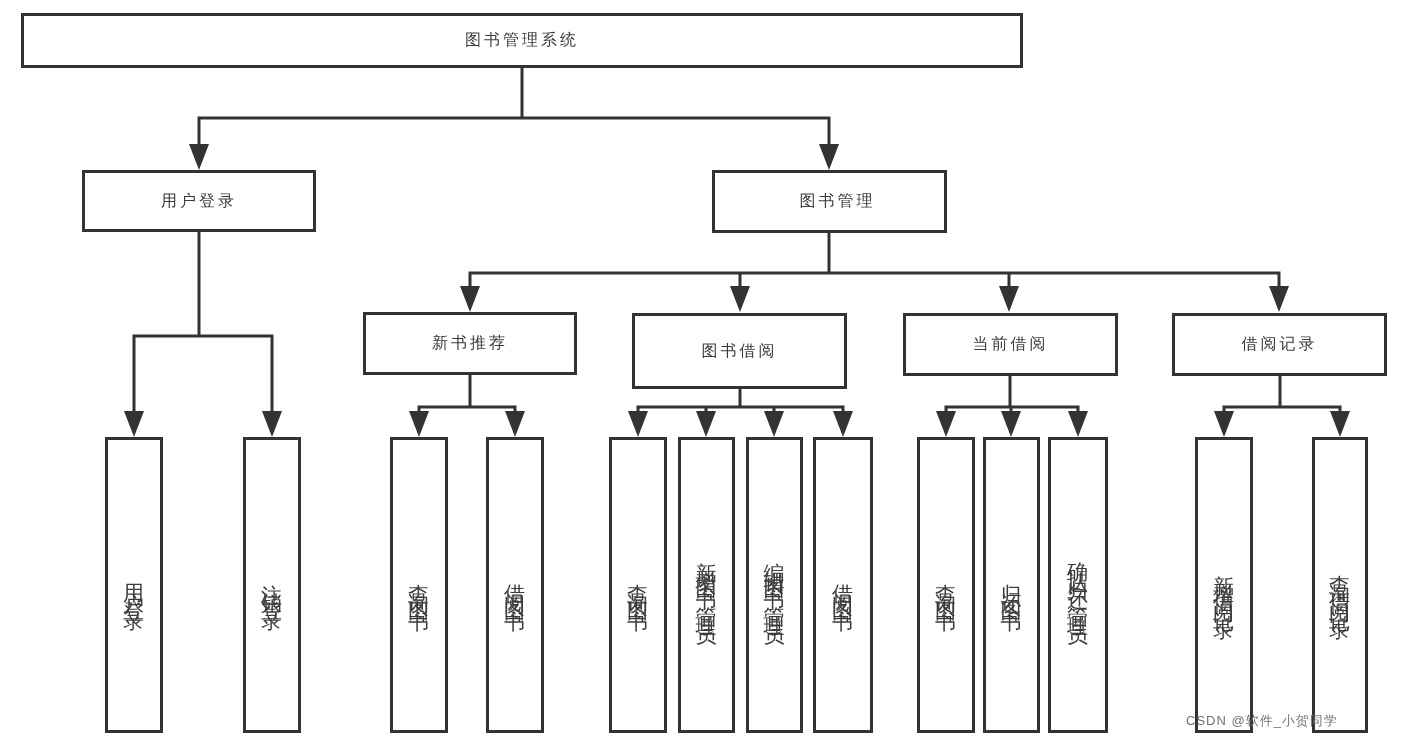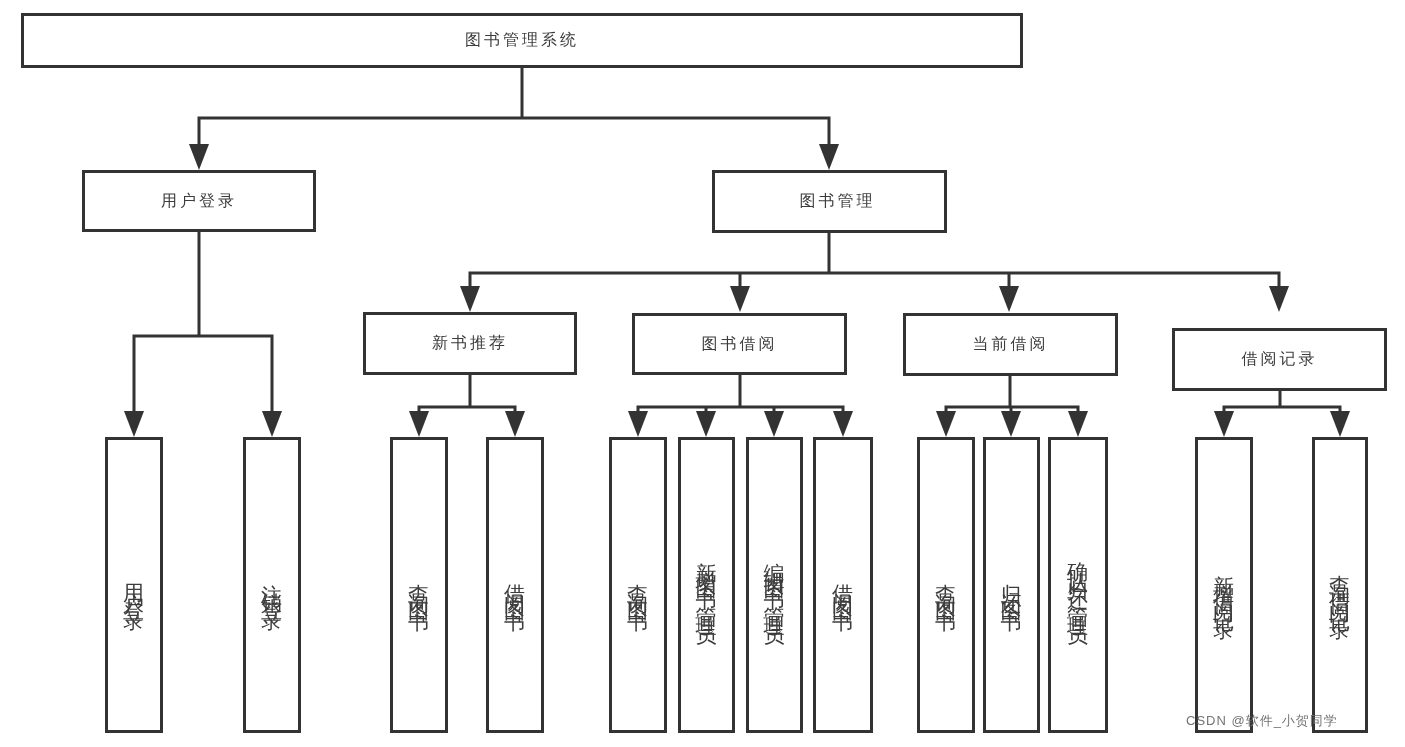--- a/index.html
+++ b/index.html
@@ -126,27 +126,27 @@
   <div class="node h-node" style="left:82px; top:170px; width:234px; height:62px;">
     <span>用户登录</span>
   </div>
   <div class="node h-node" style="left:712px; top:170px; width:235px; height:63px;padding-left:16px;">
     <span>图书管理</span>
   </div>
 
   <div class="node h-node" style="left:363px; top:312px; width:214px; height:63px;text-align:center;">
     <span>新书推荐</span>
   </div>
-  <div class="node h-node" style="left:632px; top:313px; width:215px; height:62px;">
+  <div class="node h-node" style="left:632px; top:313px; width:215px; height:76px;">
     <span>图书借阅</span>
   </div>
   <div class="node h-node" style="left:903px; top:313px; width:215px; height:63px;">
     <span>当前借阅</span>
   </div>
-  <div class="node h-node" style="left:1172px; top:328px; width:215px; height:63px;">
+  <div class="node h-node" style="left:1172px; top:313px; width:215px; height:63px;">
     <span>借阅记录</span>
   </div>
 
   <div class="node leaf" style="left:105px; width:58px;">
     <span class="v-label">用户登录</span>
   </div>
   <div class="node leaf" style="left:243px; width:58px;">
     <span class="v-label">注销登录</span>
   </div>
 

